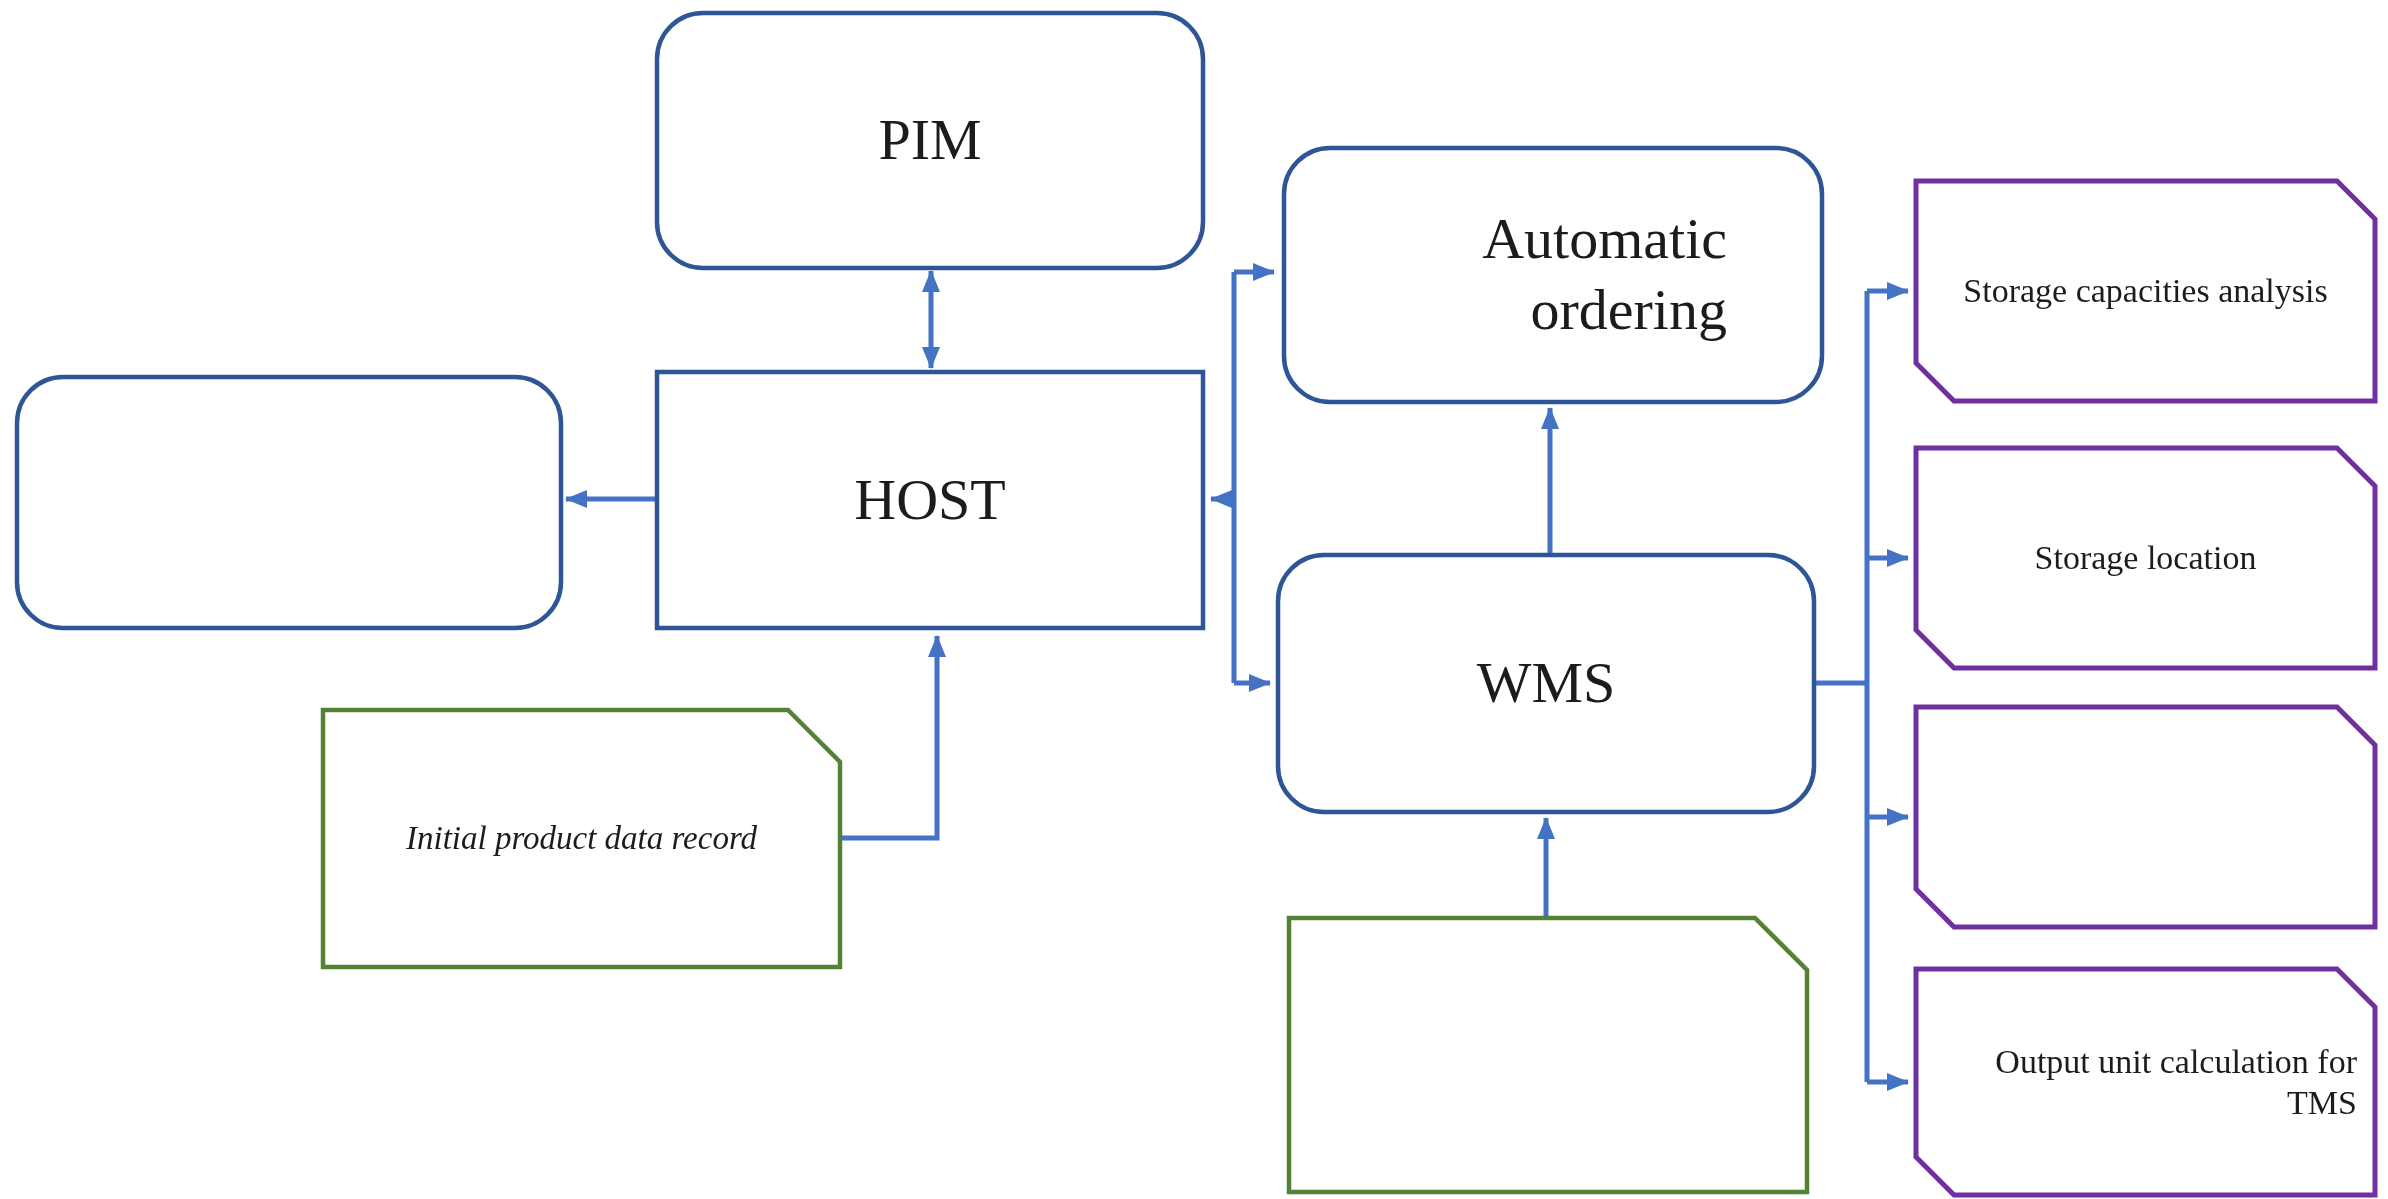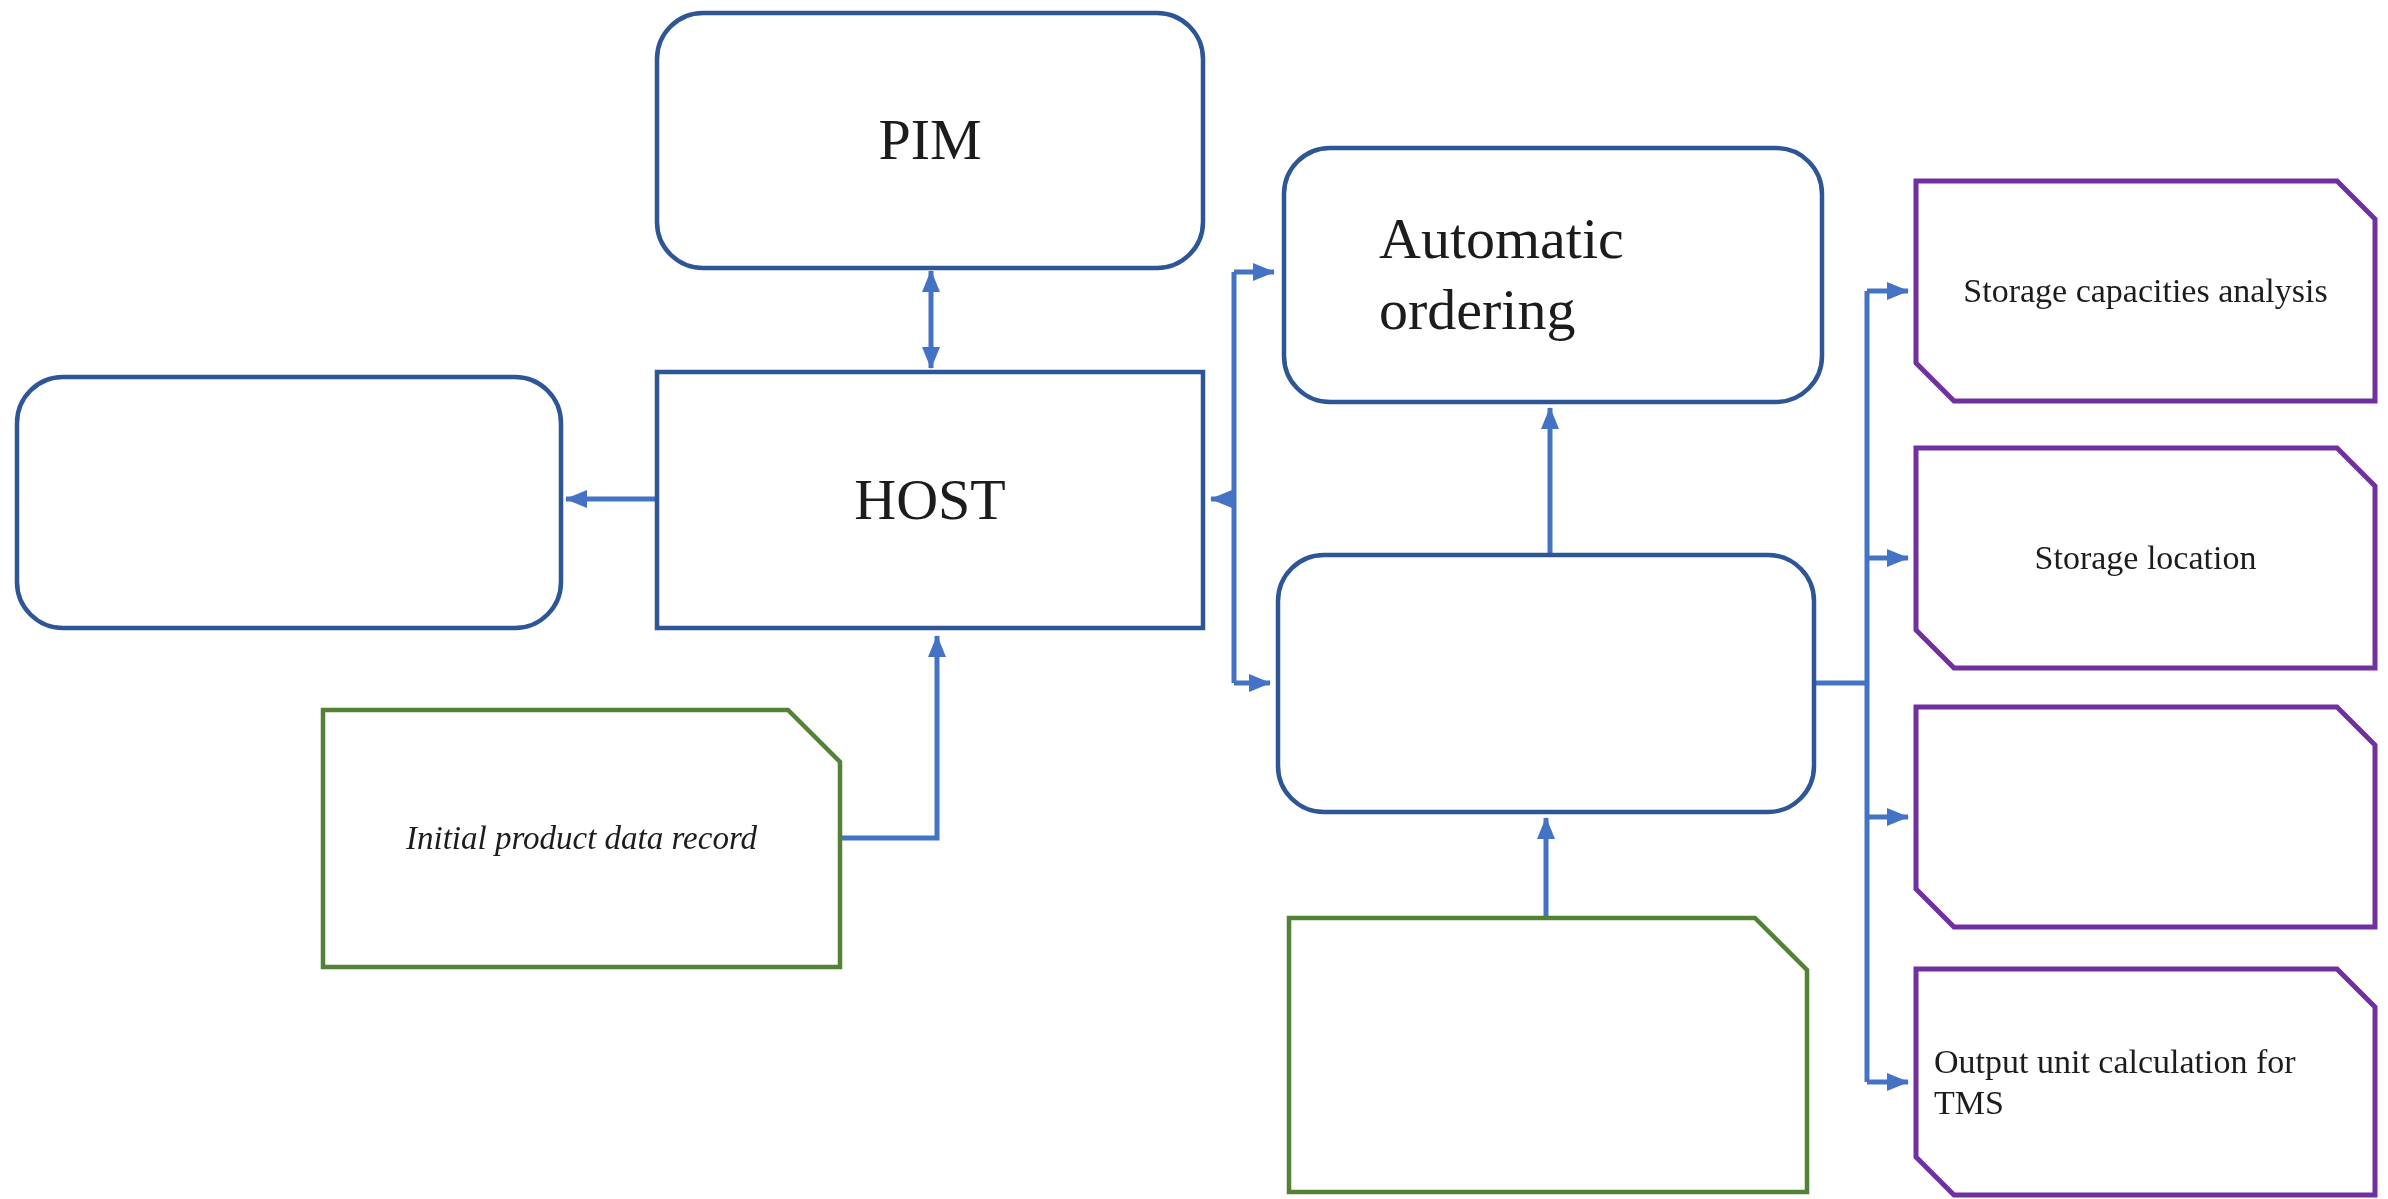--- a/index.html
+++ b/index.html
@@ -20,21 +20,21 @@
     overflow:hidden;
   }
   .wires{position:absolute;left:0;top:0;width:2388px;height:1199px;}
   .edge{stroke:var(--arrow-blue);stroke-width:5;fill:none;}
   .blue-box{stroke:var(--box-blue);stroke-width:4.5;fill:#ffffff;}
   .green-card{stroke:var(--green);stroke-width:4.5;fill:#ffffff;}
   .purple-card{stroke:var(--purple);stroke-width:5;fill:#ffffff;}
   .label{
     position:absolute;
     display:flex;align-items:center;justify-content:center;
-    text-align:left;
+    text-align:right;
     line-height:1.22;
     box-sizing:border-box;
   }
   .label.main{font-size:58px;}
   .label.note{font-size:33px;font-style:italic;}
   .label.task{font-size:34px;}
 </style>
 </head>
 <body>
 
@@ -84,20 +84,21 @@
     <polygon class="purple-card" points="1916,969 2337,969 2375,1007 2375,1195 1954,1195 1916,1157"></polygon>
   </svg>
 
   <div class="label main" style="left:657px;top:13px;width:546px;height:255px;">PIM</div>
 
 
   <div class="label main" style="left:1284px;top:148px;width:538px;height:254px;padding:0 95px;">Automatic ordering</div>
 
   <div class="label main" style="left:657px;top:372px;width:546px;height:256px;">HOST</div>
 
+  <div class="label main" style="left:1278px;top:555px;width:536px;height:257px;">WMS</div>
 
   <div class="label note" style="left:323px;top:710px;width:517px;height:257px;padding:0 55px;">Initial product data record</div>
 
 
   <div class="label task" style="left:1916px;top:181px;width:459px;height:220px;padding:0 30px;">Storage capacities analysis</div>
 
   <div class="label task" style="left:1916px;top:448px;width:459px;height:220px;">Storage location</div>
 
 
   <div class="label task" style="left:1916px;top:969px;width:459px;height:226px;padding:0 18px;">Output unit calculation for TMS</div>

